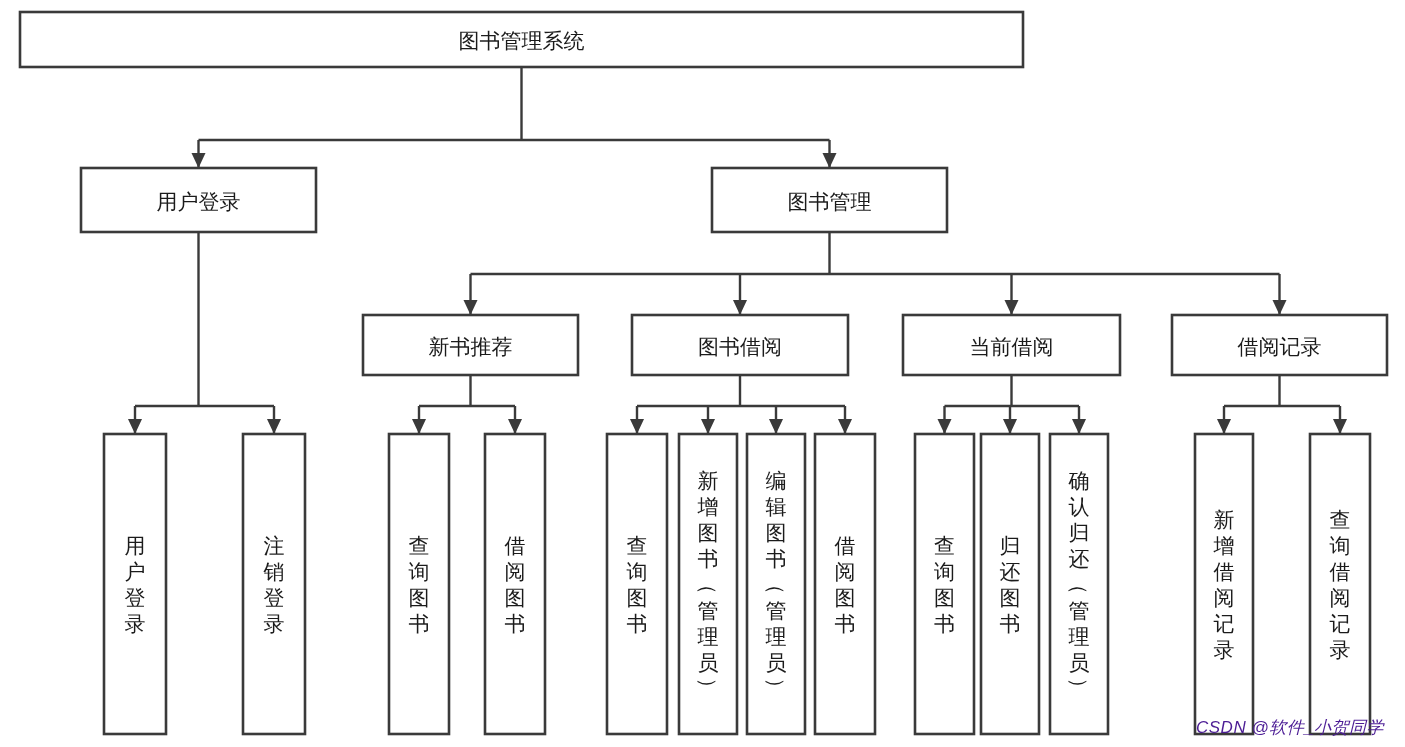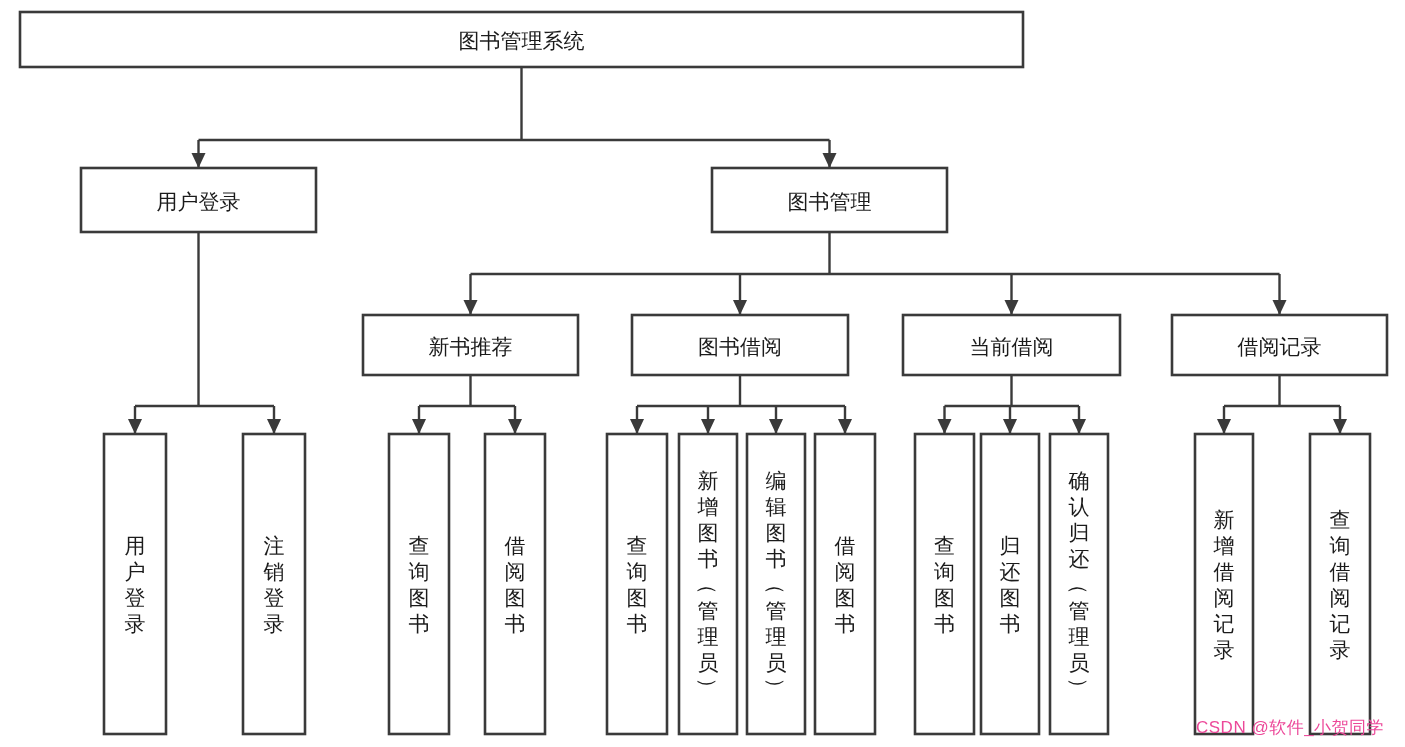--- a/index.html
+++ b/index.html
@@ -259,14 +259,14 @@
           <rect x="1310" y="434" width="60" height="300" class="node-box"></rect>
           <text x="1340" y="519" class="node-label-v-char">查</text>
           <text x="1340" y="545" class="node-label-v-char">询</text>
           <text x="1340" y="571" class="node-label-v-char">借</text>
           <text x="1340" y="597" class="node-label-v-char">阅</text>
           <text x="1340" y="623" class="node-label-v-char">记</text>
           <text x="1340" y="649" class="node-label-v-char">录</text>
         </g>
       </g>
   </svg>
-  <div class="watermark-text" style="left: 1196px; top: 716px; color: #ec4899;">CSDN @软件_小贺同学</div>
+  <div class="watermark-text" style="left: 1196px; top: 716px; color: #4c1d95; font-style: italic;">CSDN @软件_小贺同学</div>
 </div>
 
 </body></html>

